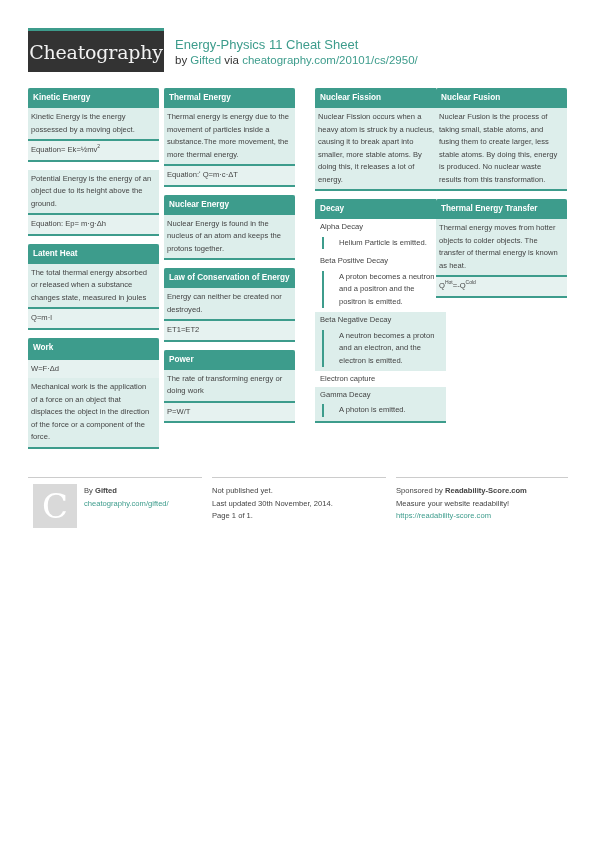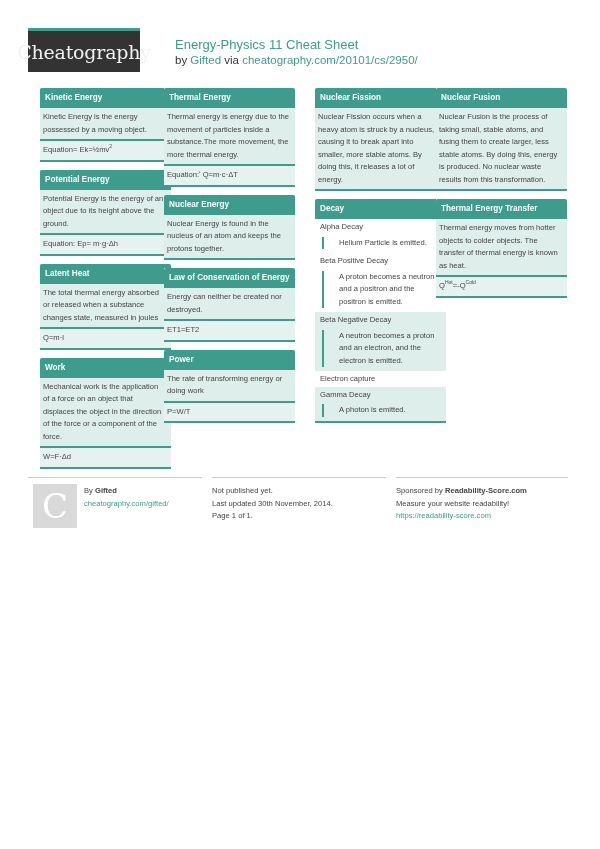--- a/index.html
+++ b/index.html
@@ -1,18 +1,18 @@
 <!DOCTYPE html>
 <html><head>
 <meta charset="utf-8">
 <style>
   html, body { margin:0; padding:0; background:#ffffff; }
   body { width:600px; height:849px; position:relative; overflow:hidden;
          font-family:"Liberation Sans", sans-serif; color:#333; }
-  .logo { position:absolute; left:28px; top:28px; width:112px; height:44px;
+  .logo { position:absolute; left:28px; top:28px; width:136px; height:44px;
           background:#333333; border-top:3px solid #3d9c8c; box-sizing:border-box;
           display:flex; align-items:center; justify-content:center; }
   .logo span { font-family:"DejaVu Serif", "Liberation Serif", serif; color:#f2f2f2; font-size:19px; letter-spacing:-0.2px; }
   .title-block { position:absolute; left:175px; top:37px; }
   .title { font-size:13px; color:#3d9c8c; line-height:15px; }
   .byline { font-size:11.5px; color:#333; line-height:15px; margin-top:1px; }
   .byline a { color:#3d9c8c; text-decoration:none; }
 
   .col { position:absolute; top:88px; width:131px; }
   .block { margin-bottom:8px; background:#ddeeeb; border-bottom:2px solid #3d9c8c; }
@@ -42,40 +42,39 @@
 <div class="title-block">
   <div class="title">Energy-Physics 11 Cheat Sheet</div>
   <div class="byline">
     <span>by</span>
     <a>Gifted</a>
     <span>via</span>
     <a>cheatography.com/20101/cs/2950/</a>
   </div>
 </div>
 
-<div class="col" style="left:40px;">
+<div class="col" style="left:28px;">
   <div class="block">
     <div class="block-h">Kinetic Energy</div>
     <div class="row">Kinetic Energy is the energy possessed by a moving object.</div>
     <div class="row eq"><span>Equation= Ek=½mv</span><sup>2</sup></div>
   </div>
   <div class="block">
-    <div class="block-h">Potential Energy</div>
     <div class="row">Potential Energy is the energy of an object due to its height above the ground.</div>
     <div class="row eq">Equation: Ep= m·g·Δh</div>
   </div>
   <div class="block">
     <div class="block-h">Latent Heat</div>
     <div class="row">The total thermal energy absorbed or released when a substance changes state, measured in joules</div>
     <div class="row eq">Q=m·l</div>
   </div>
   <div class="block">
     <div class="block-h">Work</div>
+    <div class="row eq">W=F·Δd</div>
     <div class="row">Mechanical work is the application of a force on an object that displaces the object in the direction of the force or a component of the force.</div>
-    <div class="row eq">W=F·Δd</div>
   </div>
 </div>
 
 <div class="col" style="left:164px;">
   <div class="block">
     <div class="block-h">Thermal Energy</div>
     <div class="row">Thermal energy is energy due to the movement of particles inside a substance.The more movement, the more thermal energy.</div>
     <div class="row eq">Equation:ʹ Q=m·c·ΔT</div>
   </div>
   <div class="block">

